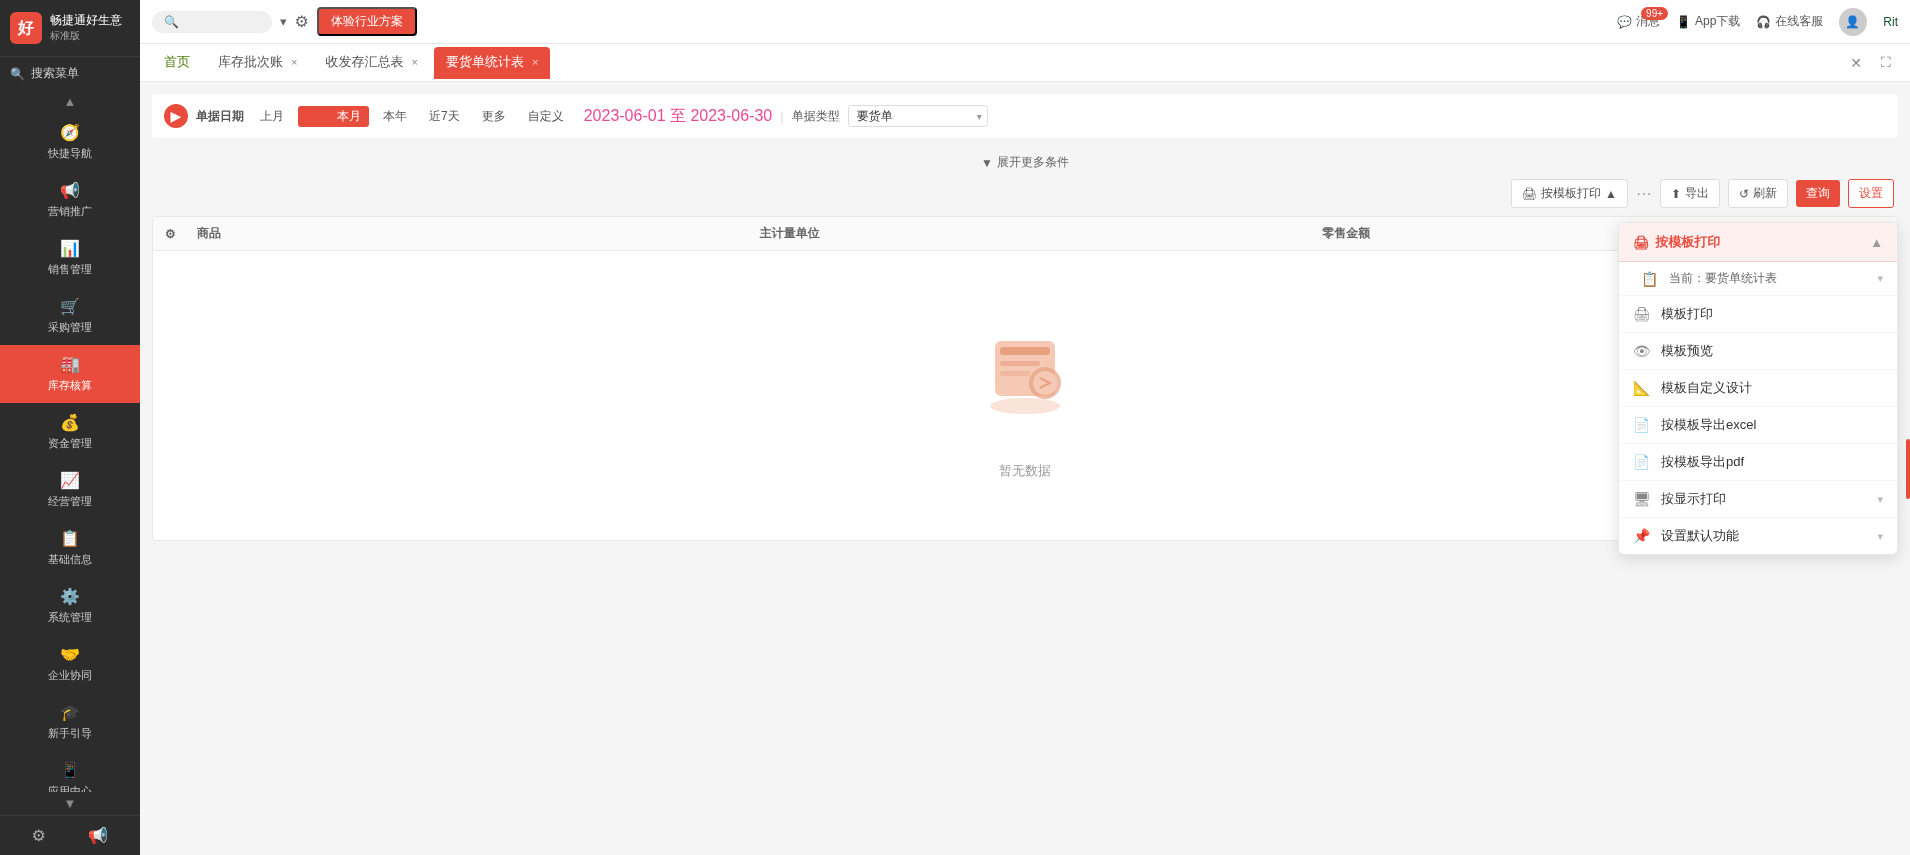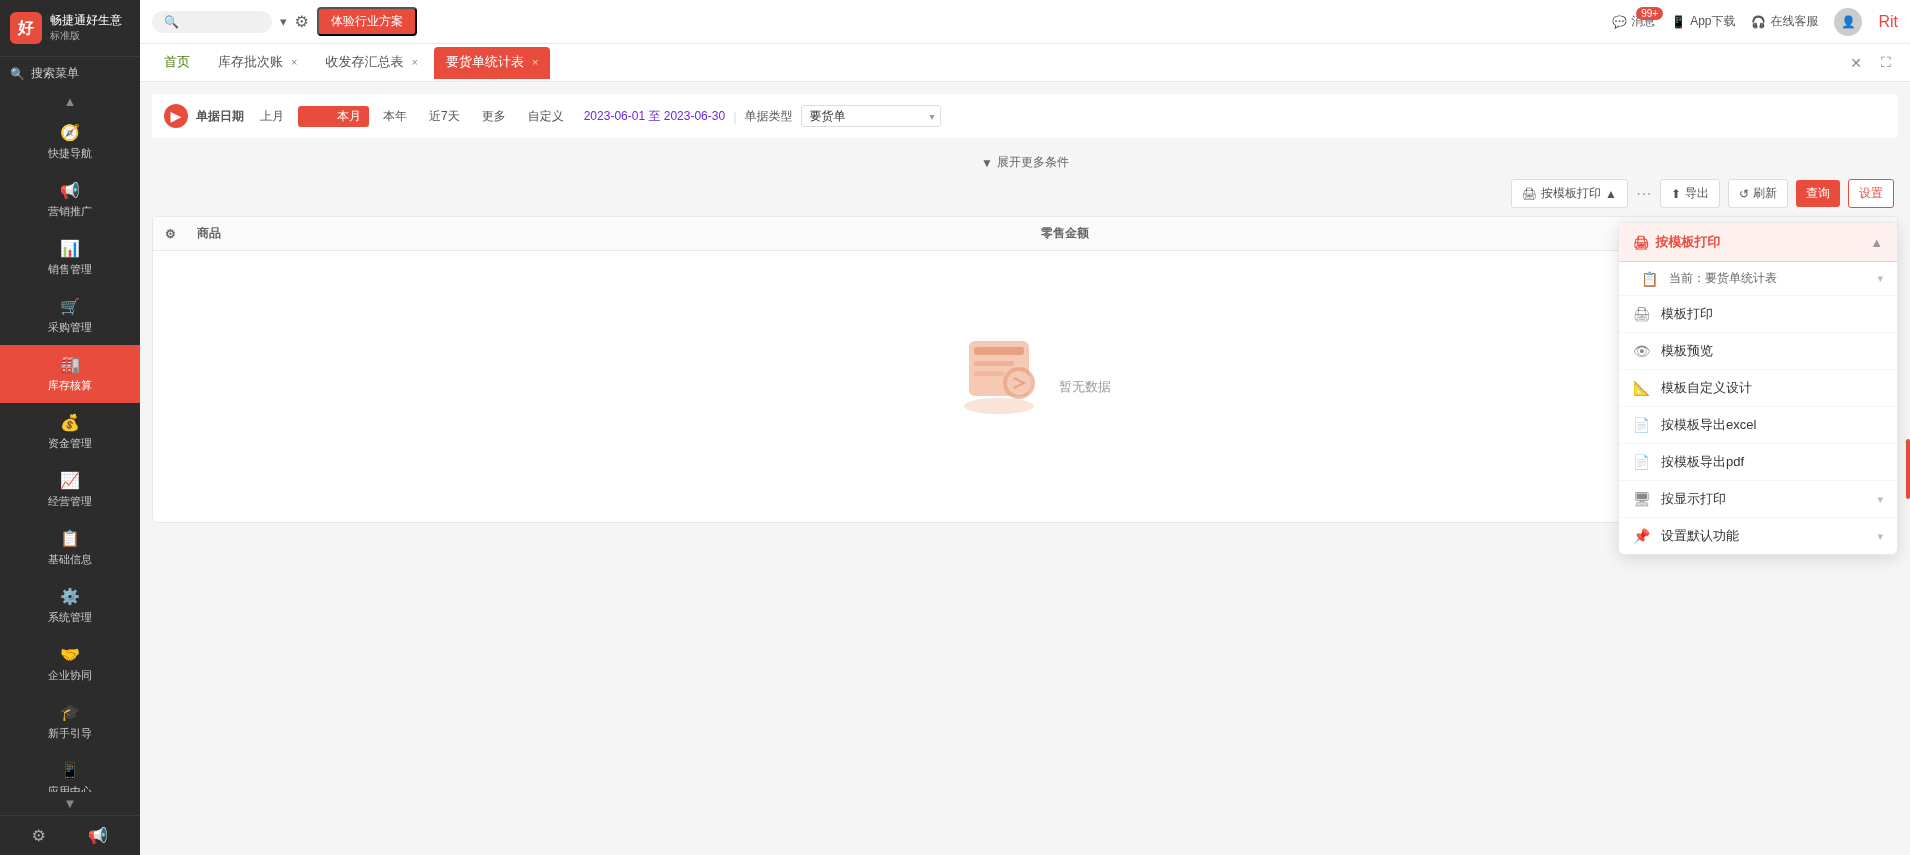--- a/index.html
+++ b/index.html
@@ -140,21 +140,21 @@
       width: 28px;
       height: 28px;
       border-radius: 50%;
       background: #ccc;
       display: flex;
       align-items: center;
       justify-content: center;
       font-size: 12px;
       color: #666;
     }
-    .username { color: #ef4444; font-size: 16px; }
+    .username { color: #14532d; font-size: 12px; }
 
     
     .tabbar {
       background: #fff;
       display: flex;
       align-items: center;
       padding: 0 12px;
       border-bottom: 1px solid #e8e8e8;
       flex-shrink: 0;
       height: 38px;
@@ -246,21 +246,21 @@
       border-radius: 3px;
       font-size: 12px;
       cursor: pointer;
       color: #555;
     }
     .date-btn.active {
       background: #e84c3d;
       color: white;
       padding-left: 39px;
     }
-    .date-range { font-size: 12px; color: #6d28d9; margin-left: 4px; }
+    .date-range { font-size: 16px; color: #ec4899; margin-left: 4px; }
     .filter-divider { color: #ddd; }
     .filter-type-label { color: #555; font-size: 12px; }
     .filter-select {
       border: 1px solid #ddd;
       border-radius: 3px;
       padding: 3px 24px 3px 8px;
       font-size: 12px;
       color: #333;
       background: white;
       appearance: none;
@@ -346,21 +346,21 @@
       border-bottom: 1px solid #e8e8e8;
       padding: 8px 12px;
       font-size: 12px;
       color: #666;
       font-weight: 600;
     }
     .th { flex: 1; }
     .th-gear { width: 32px; flex: none; }
     .table-body {
       display: flex;
-      flex-direction: row;
+      flex-direction: column;
       align-items: center;
       justify-content: center;
       padding: 60px 20px;
     }
     .empty-illustration {
       font-size: 80px;
       margin-bottom: 12px;
     }
     .empty-text {
       color: #999;
@@ -629,20 +629,21 @@
       </button>
       <button class="action-btn setting">
         <span>设置</span>
       </button>
     </div>
 
     <div class="data-table">
       <div class="table-header">
         <div class="th th-gear">⚙</div>
         <div class="th">商品</div>
+        <div class="th">主计量单位</div>
         <div class="th">零售金额</div>
       </div>
       <div class="table-body">
         <div class="empty-illustration">
           <svg width="120" height="120" viewBox="0 0 120 120">
             <ellipse cx="60" cy="95" rx="35" ry="8" fill="#f5c9b3" opacity="0.5"></ellipse>
             <rect x="30" y="30" width="60" height="55" rx="6" fill="#f5c9b3"></rect>
             <rect x="35" y="36" width="50" height="8" rx="3" fill="#e8a080"></rect>
             <rect x="35" y="50" width="40" height="5" rx="2" fill="#e8a080" opacity="0.6"></rect>
             <rect x="35" y="60" width="30" height="5" rx="2" fill="#e8a080" opacity="0.4"></rect>

